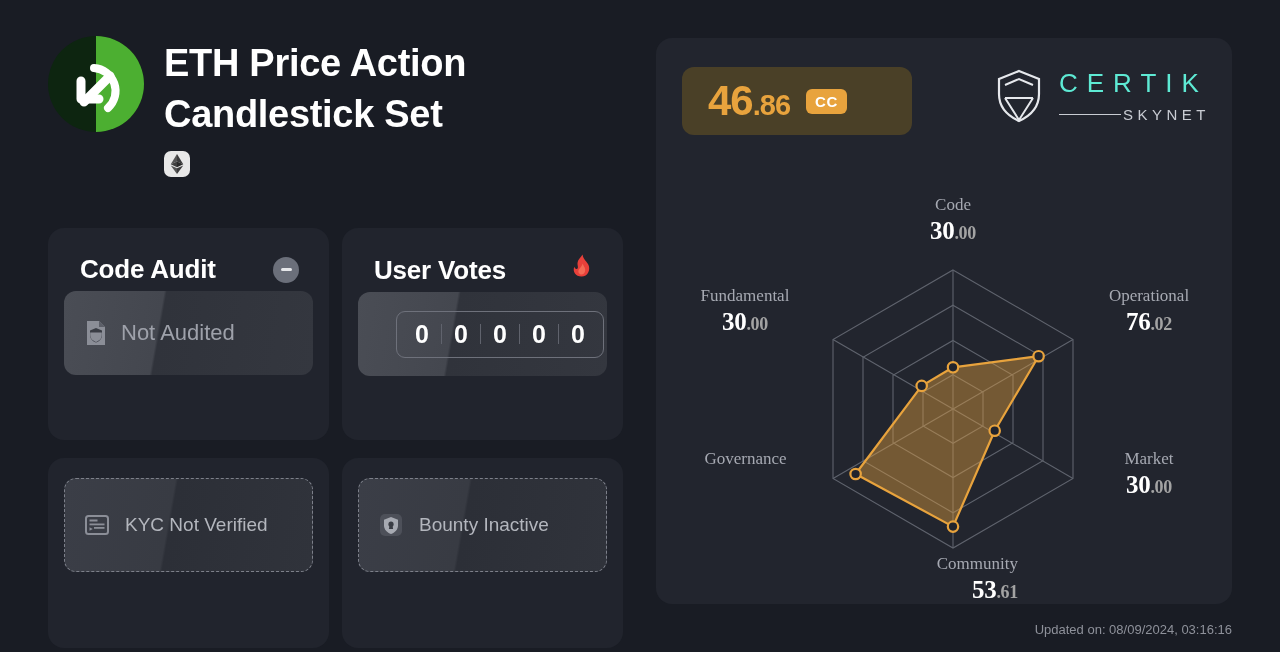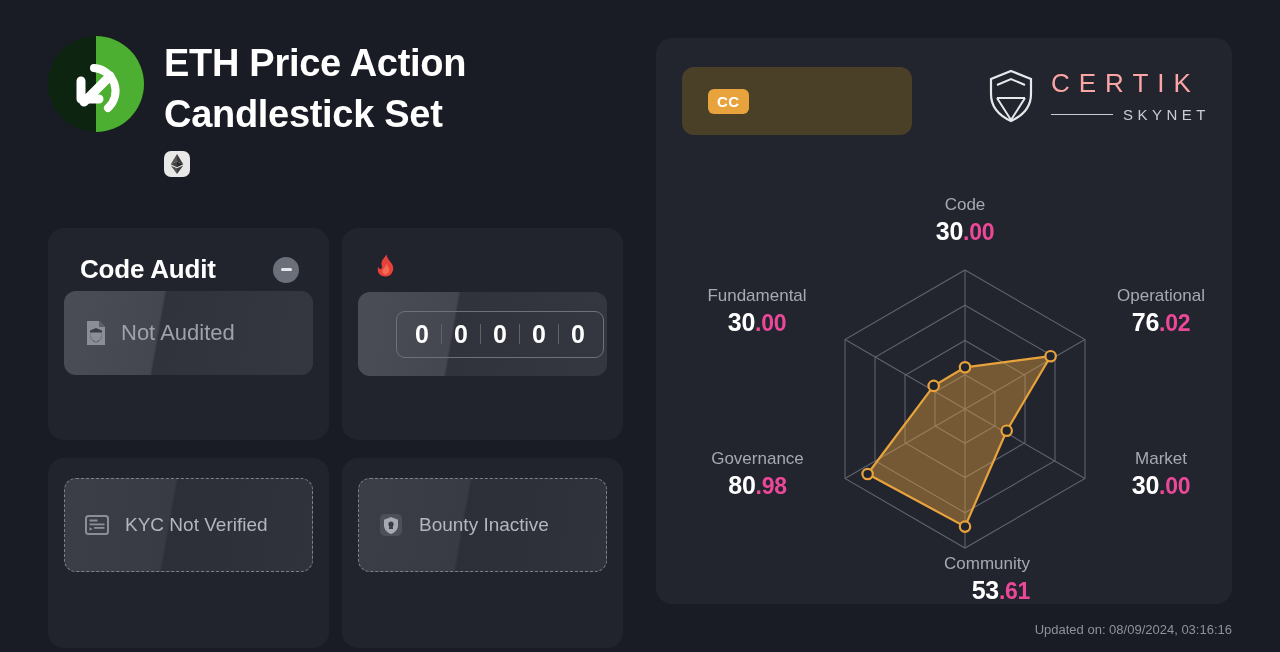--- a/index.html
+++ b/index.html
@@ -100,28 +100,28 @@
   }
   .score-num { color: #e8a33d; font-weight: bold; letter-spacing: -1px; }
   .score-int { font-size: 42px; }
   .score-dec { font-size: 29px; }
   .grade-chip {
     background: #e8a33d; color: #ffffff; font-size: 15px; font-weight: bold;
     border-radius: 6px; padding: 4px 9px; letter-spacing: 0.5px;
   }
   .certik-logo { position: absolute; right: 22px; top: 30px; display: flex; align-items: center; gap: 16px; }
 
-  .radar-wrap { position: absolute; left: 12px; top: 120px; width: 576px; height: 440px; }
+  .radar-wrap { position: absolute; left: 0; top: 120px; width: 576px; height: 440px; font-family: Liberation Serif, serif; }
   .radar-svg { position: absolute; left: 0; top: 0; }
 
   .axis-label { position: absolute; text-align: center; }
   .axis-name { font-size: 17px; color: #a6a9b2; line-height: 1.2; }
   .axis-val { color: #ffffff; font-weight: bold; letter-spacing: -0.3px; margin-top: 2px; }
   .axis-val .int { font-size: 25px; }
-  .axis-val .dec { font-size: 23px; color: #ec4899; }
+  .axis-val .dec { font-size: 18px; color: #a3a3a3; }
 
   .footer {
     position: absolute; right: 48px; top: 622px;
     font-size: 13px; color: #8e919a;
   }
 </style>
 </head>
 <body>
 
 <div class="page">
@@ -173,20 +173,21 @@
               <path d="M17 2 l6 6 h-6 Z" fill="#5c5f68"></path>
               <path d="M14 9 l6 2.4 v4.6 c0 4-2.8 6.4-6 7.6 -3.2-1.2-6-3.6-6-7.6 v-4.6 Z" fill="#3a3d45"></path>
               <path d="M8.2 13.6 h11.6 v2.4 c0 3.6-2.6 5.8-5.8 6.9 -3.2-1.1-5.8-3.3-5.8-6.9 Z" fill="#8b8e97"></path>
             </svg>
             <span class="pill-label">Not Audited</span>
           </div>
         </div>
 
         <div class="card tall">
           <div class="card-head">
+            <span class="card-title">User Votes</span>
             <span class="flame">
               <svg width="23" height="28" viewBox="0 0 23 28">
                 <path d="M12.5 0.5 C13.5 6 17 7.5 18.5 11 C20.6 15.8 18 22.5 11.5 22.5 C5.5 22.5 2.5 18 4.2 12.8 C5.2 15 6.8 15.6 7.6 14.6 C8.8 13 6.4 10.5 8.2 6.6 C9.3 4.2 11.4 2.6 12.5 0.5 Z" fill="#e8403a"></path>
                 <path d="M12.6 9.5 C13.6 12.5 16 14 15 17.6 C14.3 20.2 11.8 21.2 9.8 20 C8 18.9 8 16.6 9.2 15 C10.3 13.5 12 12.2 12.6 9.5 Z" fill="#f46b55"></path>
               </svg>
             </span>
           </div>
           <div class="pill">
             <div class="odometer">
               <span class="odo-digit">0</span>
@@ -228,33 +229,36 @@
             <span class="pill-label">Bounty Inactive</span>
           </div>
         </div>
       </div>
     </div>
   </div>
 
   <div class="right-panel">
 
     <div class="score-badge">
+      <span class="score-num">
+        <span class="score-int">46</span><span class="score-dec">.86</span>
+      </span>
       <span class="grade-chip">CC</span>
     </div>
 
     <div class="certik-logo">
       <svg width="48" height="56" viewBox="0 0 48 56">
         <path d="M24 3 L44 11 V26 C44 39 35 48 24 53 C13 48 4 39 4 26 V11 Z" fill="none" stroke="#e6e8ec" stroke-width="2.2"></path>
         <path d="M10 17 L24 11 L38 17" fill="none" stroke="#e6e8ec" stroke-width="2"></path>
         <path d="M10 30 L38 30" fill="none" stroke="#e6e8ec" stroke-width="2"></path>
         <path d="M10 30 L24 52 L38 30" fill="none" stroke="#e6e8ec" stroke-width="2"></path>
       </svg>
       <div>
-        <div style="font-size:26px;letter-spacing:9px;color:#fca5a5;font-weight:500;line-height:1.1;">CERTIK</div>
-        <div style="display:flex;align-items:center;gap:10px;margin-top:8px;justify-content:flex-end;">
+        <div style="font-size:26px;letter-spacing:9px;color:#5eead4;font-weight:500;line-height:1.1;">CERTIK</div>
+        <div style="display:flex;align-items:center;gap:2px;margin-top:8px;justify-content:flex-end;">
           <span style="display:block;width:62px;height:1.6px;background:#c9ccd3;"></span>
           <span style="font-size:15px;letter-spacing:4.5px;color:#c9ccd3;">SKYNET</span>
         </div>
       </div>
     </div>
 
     <div class="radar-wrap">
       <svg class="radar-svg" width="576" height="440" viewBox="0 0 576 440">
 
         <g fill="none" stroke="#5f636d" stroke-width="1.1">
@@ -296,21 +300,20 @@
         <div class="axis-val"><span class="int">30</span><span class="dec">.00</span></div>
       </div>
 
       <div class="axis-label" style="left:232px; top:396px; width:130px;text-align:right;">
         <div class="axis-name">Community</div>
         <div class="axis-val"><span class="int">53</span><span class="dec">.61</span></div>
       </div>
 
       <div class="axis-label" style="left:21px; top:291px; width:137px;">
         <div class="axis-name">Governance</div>
-        <div class="axis-val"><span class="int">80</span><span class="dec">.98</span></div>
       </div>
 
       <div class="axis-label" style="left:16px; top:128px; width:146px;">
         <div class="axis-name">Fundamental</div>
         <div class="axis-val"><span class="int">30</span><span class="dec">.00</span></div>
       </div>
     </div>
   </div>
 
   <div class="footer">Updated on: 08/09/2024, 03:16:16</div>

